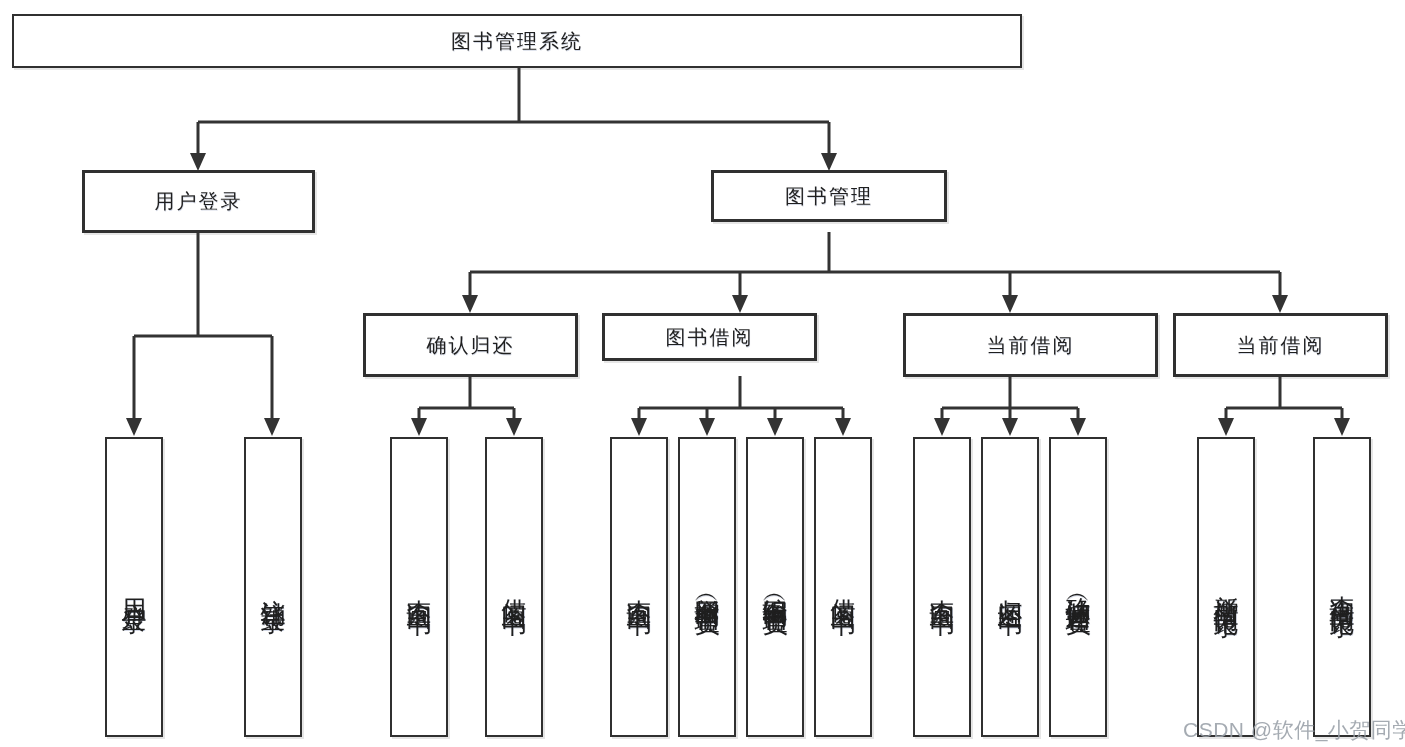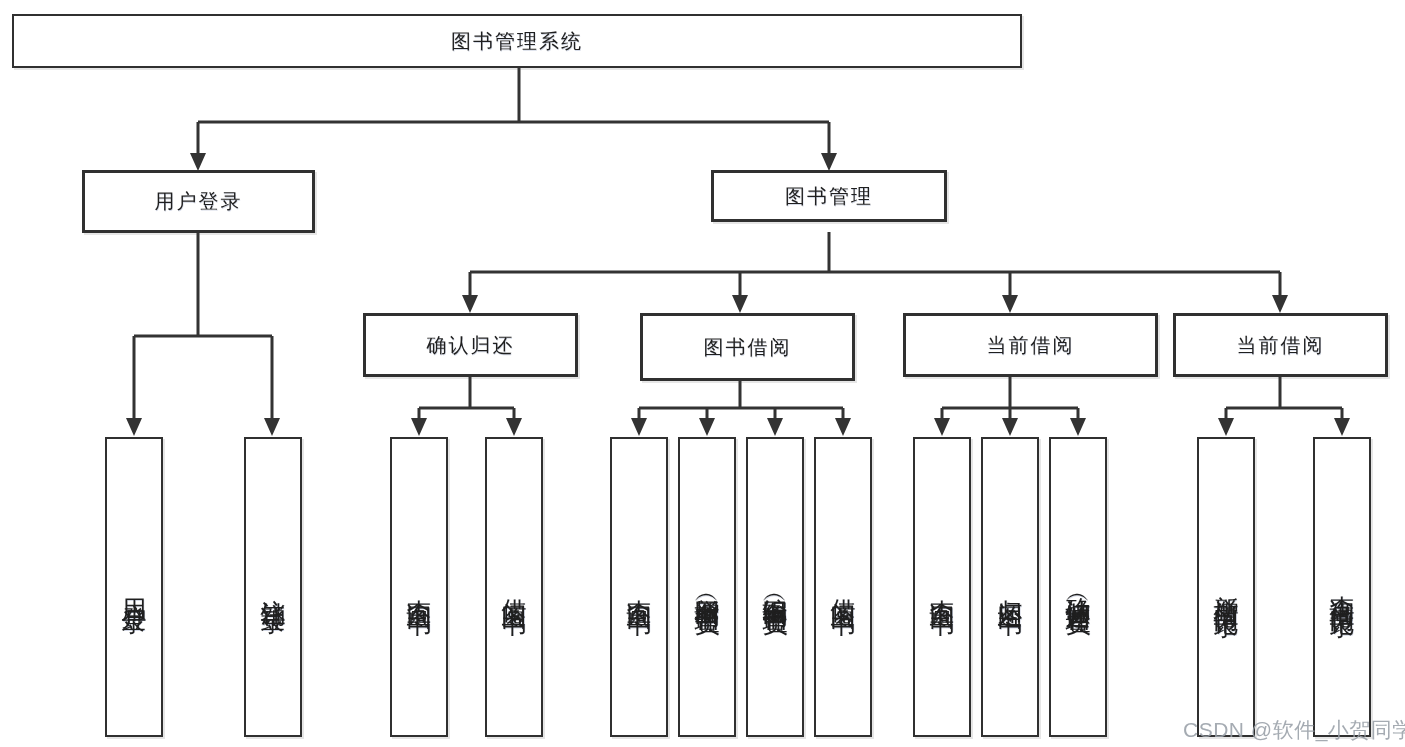--- a/index.html
+++ b/index.html
@@ -103,21 +103,21 @@
   <div class="node" style="left:82px;top:170px;width:233px;height:63px">
     <span class="lbl">用户登录</span>
   </div>
   <div class="node" style="left:711px;top:170px;width:236px;height:52px">
     <span class="lbl">图书管理</span>
   </div>
 
   <div class="node" style="left:363px;top:313px;width:215px;height:64px">
     <span class="lbl">确认归还</span>
   </div>
-  <div class="node" style="left:640px;top:313px;width:215px;height:68px">
+  <div class="node" style="left:602px;top:313px;width:215px;height:48px">
     <span class="lbl">图书借阅</span>
   </div>
   <div class="node" style="left:903px;top:313px;width:255px;height:64px">
     <span class="lbl">当前借阅</span>
   </div>
   <div class="node" style="left:1173px;top:313px;width:215px;height:64px">
     <span class="lbl">当前借阅</span>
   </div>
 
   <div class="node leaf" style="left:105px;top:437px;width:58px;height:300px">

